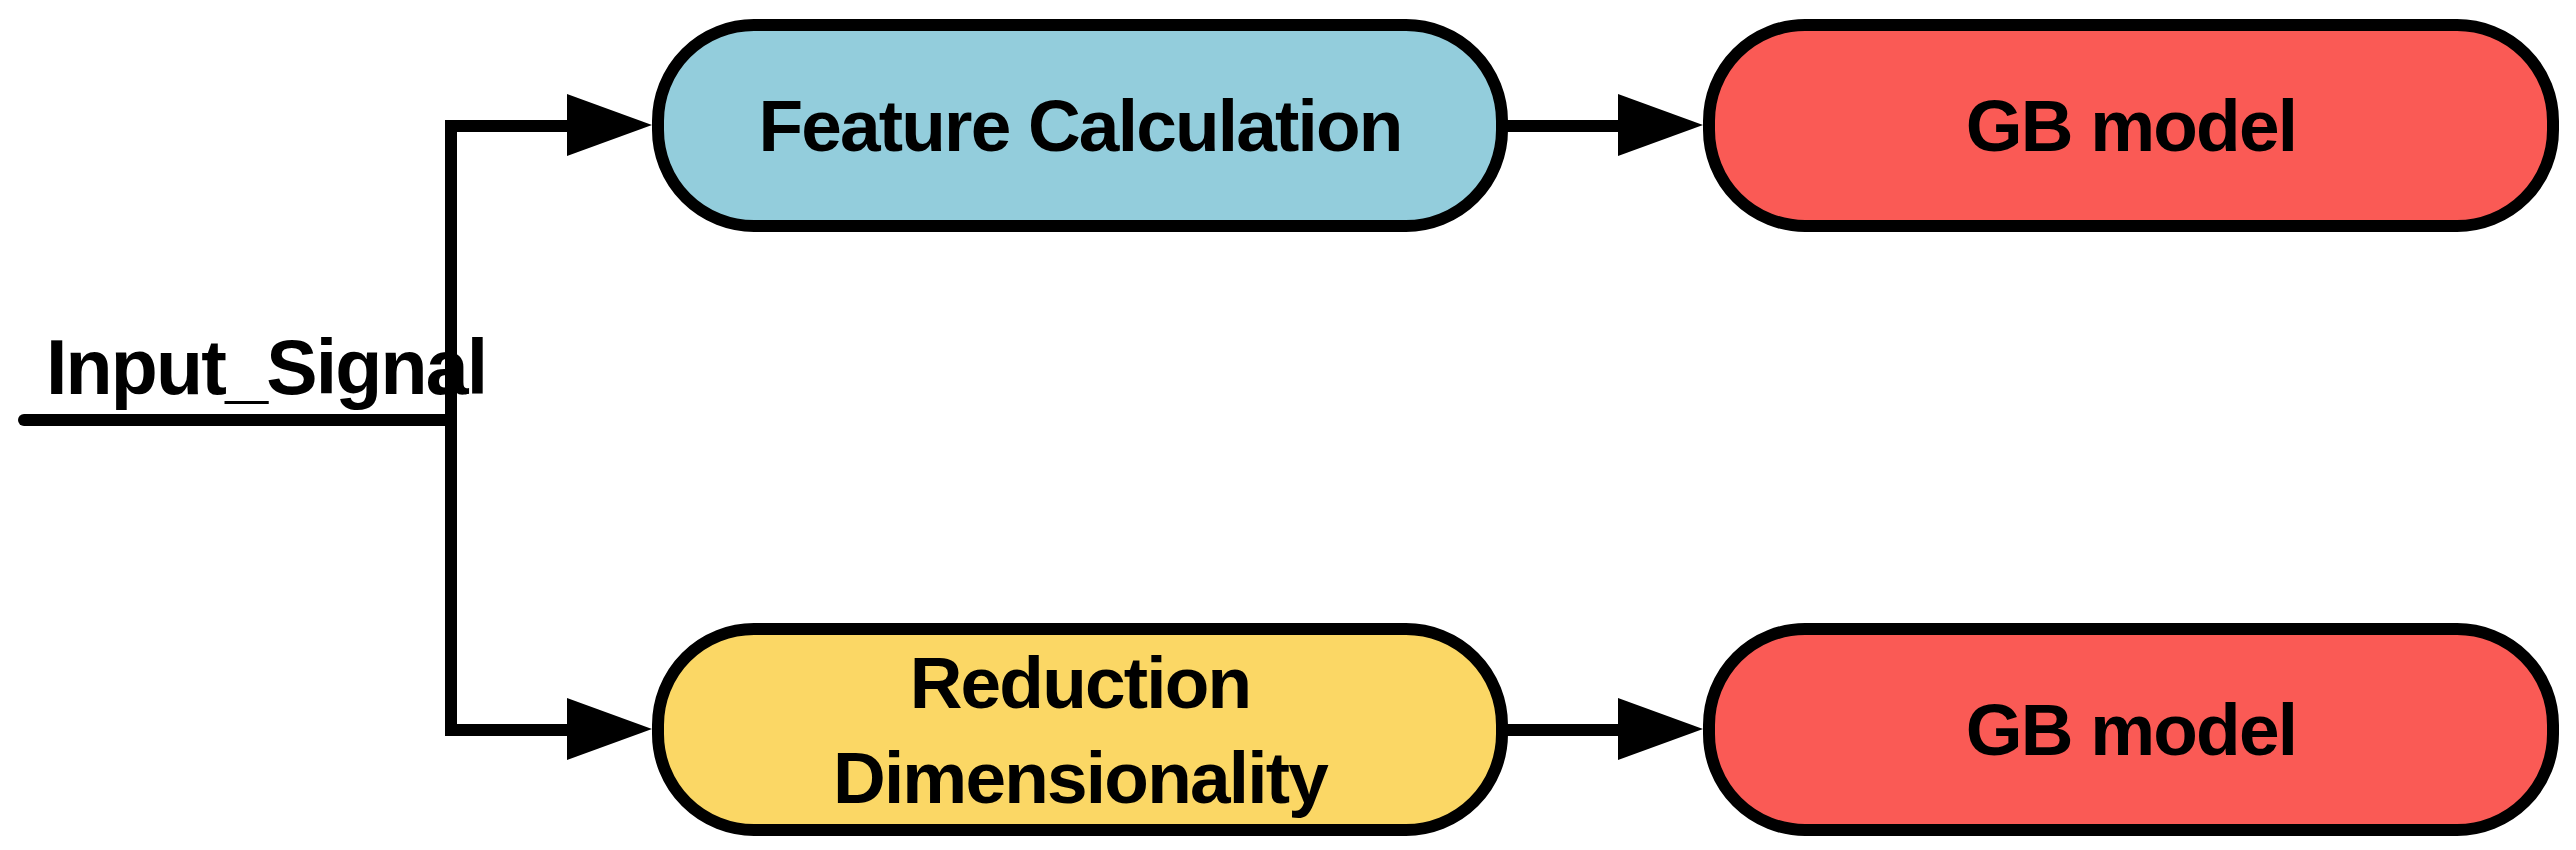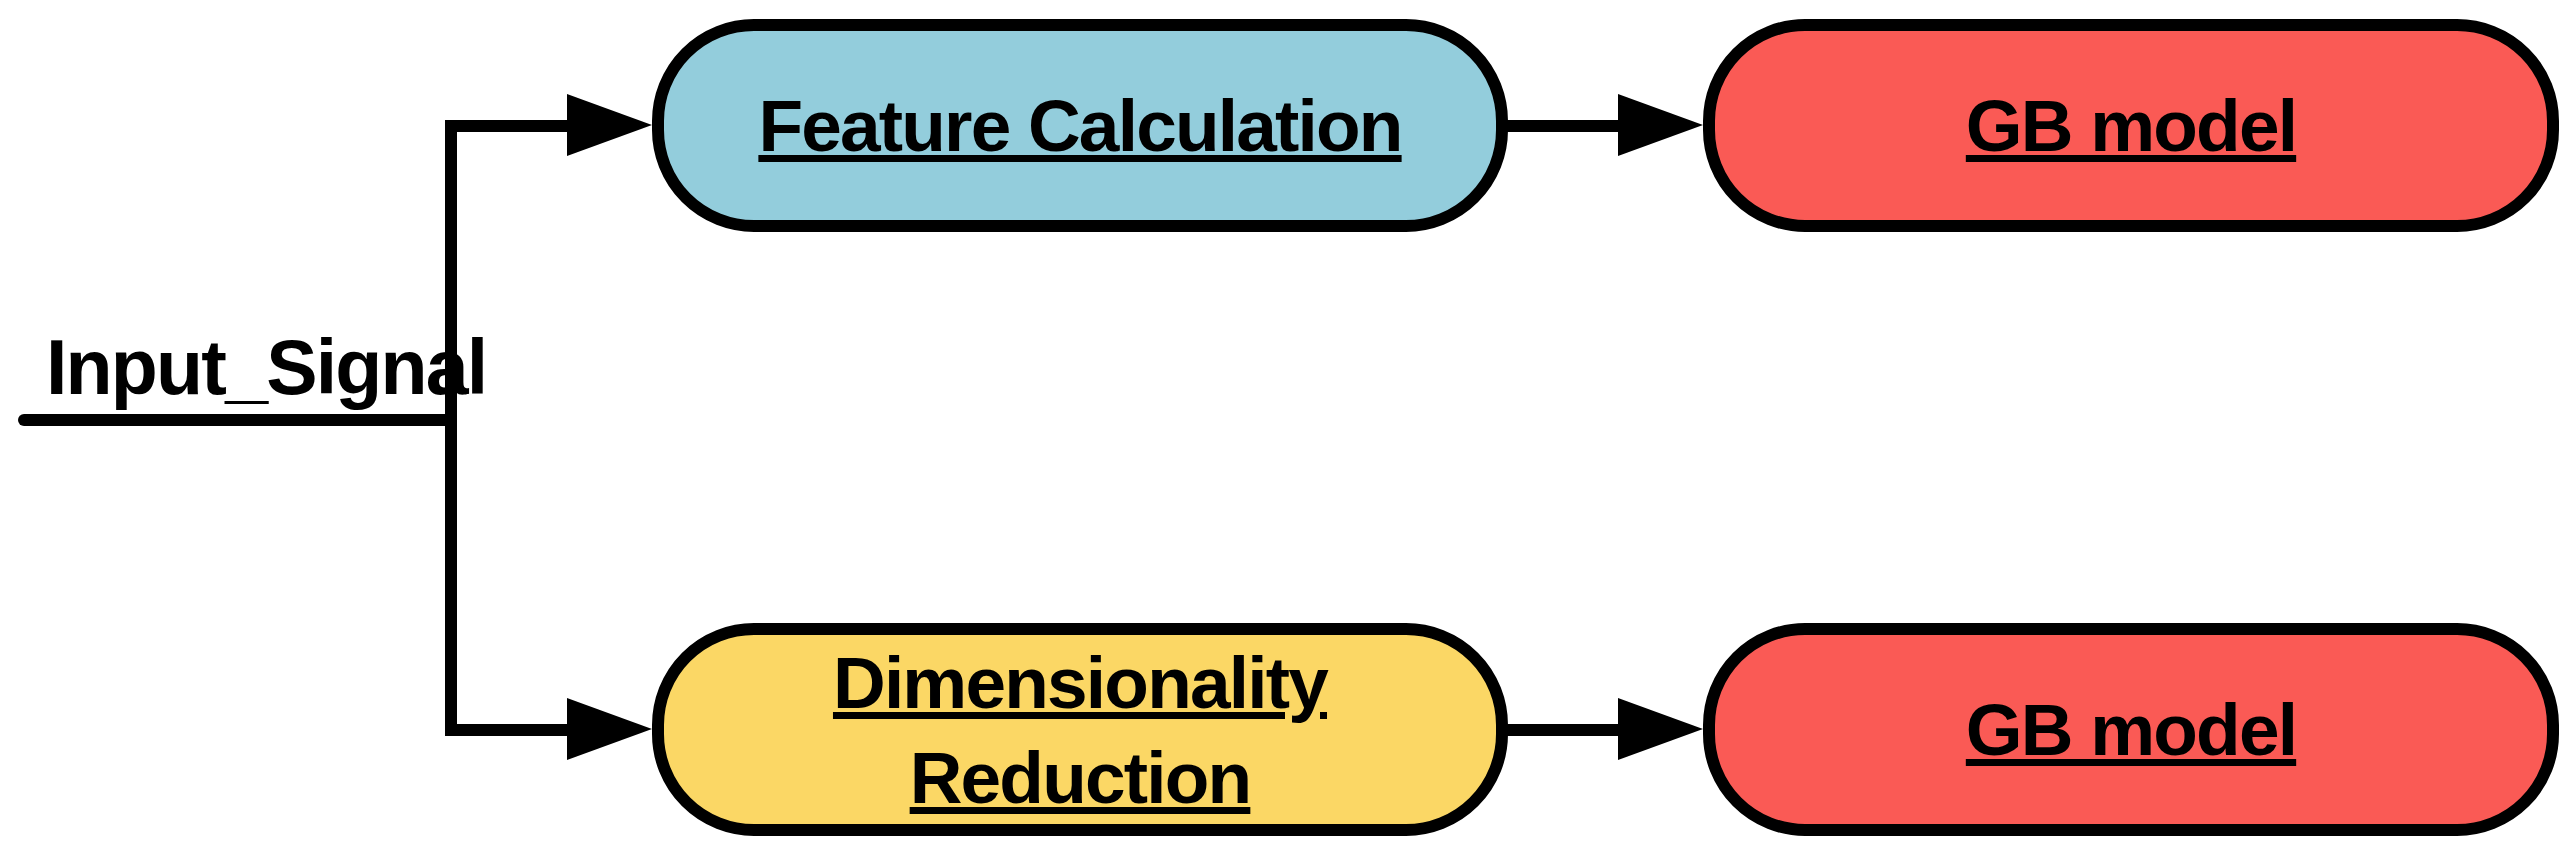--- a/index.html
+++ b/index.html
@@ -41,21 +41,20 @@
     display: flex;
     flex-direction: column;
     align-items: center;
     justify-content: center;
     text-align: center;
     color: #000000;
     font-weight: bold;
     font-size: 73px;
     letter-spacing: -1.8px;
     line-height: 95px;
-    text-decoration: underline;
   }
   
   .free-label {
     position: absolute;
     color: #000000;
     font-weight: bold;
     font-size: 77px;
     letter-spacing: -1.8px;
     line-height: 77px;
     white-space: nowrap;
@@ -98,22 +97,22 @@
   </div>
 
   <div class="line" id="arrow-top-line"></div>
   <div class="arrowhead" id="arrow-top-head"></div>
 
   <div class="node" id="node-gb-top" style="background-color: rgb(250, 90, 85);">
     <span>GB model</span>
   </div>
 
   <div class="node" id="node-dimred" style="background-color: rgb(251, 215, 101);">
+    <span>Reduction</span>
     <span>Dimensionality</span>
-    <span>Reduction</span>
   </div>
 
   <div class="line" id="arrow-bottom-line"></div>
   <div class="arrowhead" id="arrow-bottom-head"></div>
 
   <div class="node" id="node-gb-bottom" style="background-color: rgb(250, 90, 85);">
     <span>GB model</span>
   </div>
 
 </div>

